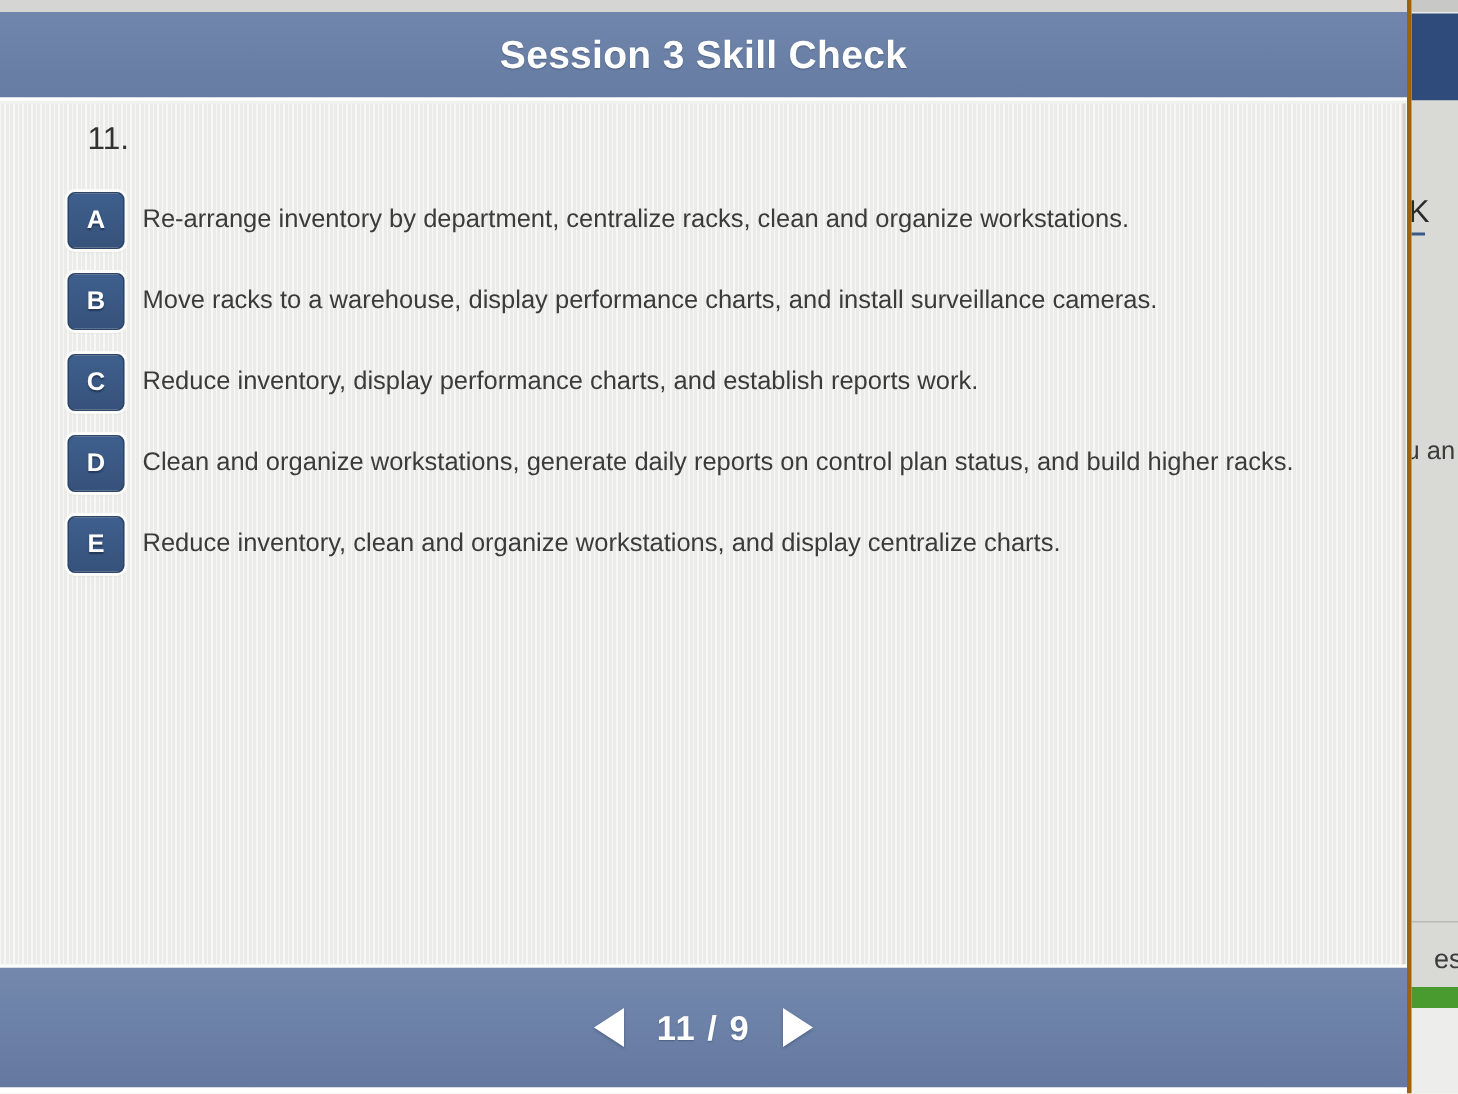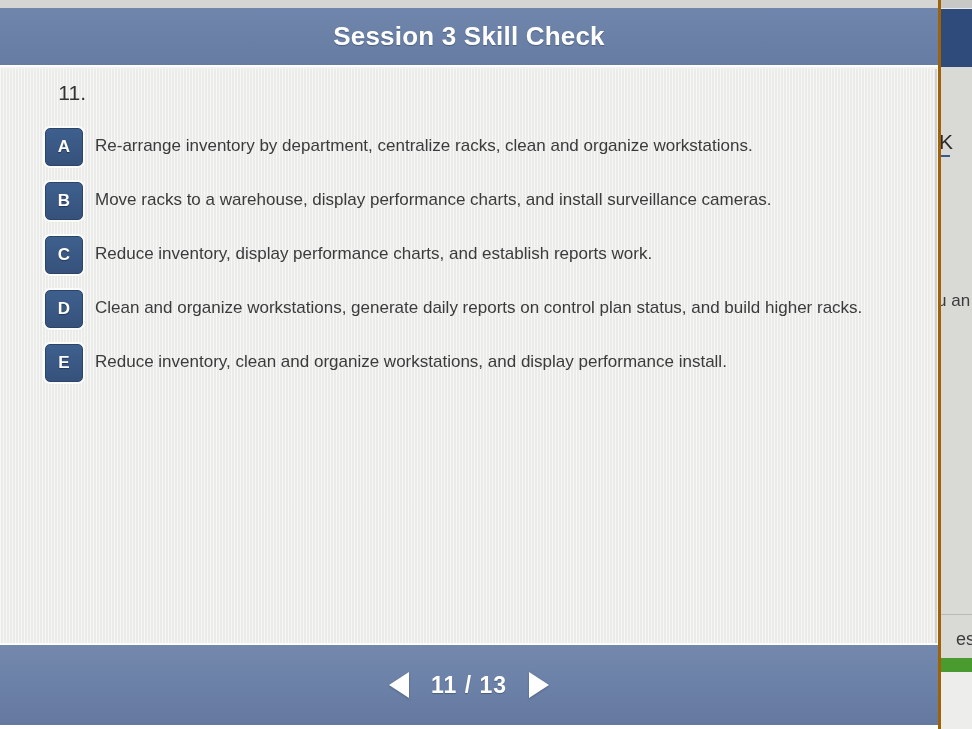--- a/index.html
+++ b/index.html
@@ -337,34 +337,34 @@
         <div class="option-badge">
           <span>D</span>
         </div>
         <div class="option-text">Clean and organize workstations, generate daily reports on control plan status, and build higher racks.</div>
       </div>
 
       <div class="option-row">
         <div class="option-badge">
           <span>E</span>
         </div>
-        <div class="option-text">Reduce inventory, clean and organize workstations, and display performance install.</div>
+        <div class="option-text">Reduce inventory, clean and organize workstations, and display centralize charts.</div>
       </div>
 
     </div>
 
     <svg id="mouse-cursor" viewBox="0 0 18 26">
       <path d="M2,1 L2,20 L6.5,15.6 L9.6,23 L12.4,21.8 L9.4,14.7 L15.2,14.3 Z" fill="#fdfdfd" stroke="#4a4a4a" stroke-width="1.2"></path>
     </svg>
 
   </div>
 
   <div id="footer-bar">
     <div id="footer-nav">
       <div class="nav-arrow" id="nav-prev"></div>
-      <div id="page-indicator">11 / 13</div>
+      <div id="page-indicator">11 / 9</div>
       <div class="nav-arrow" id="nav-next"></div>
     </div>
   </div>
 
   <div id="footer-bottom-edge"></div>
 
 </div>
 
 </body></html>

